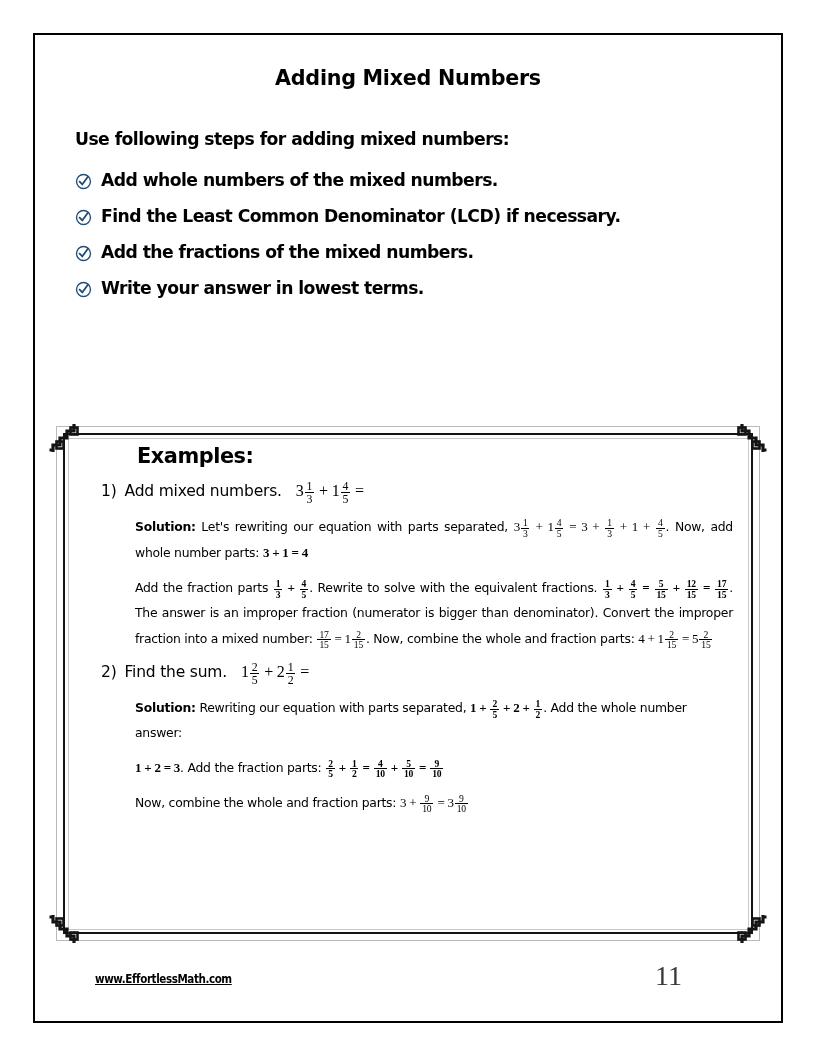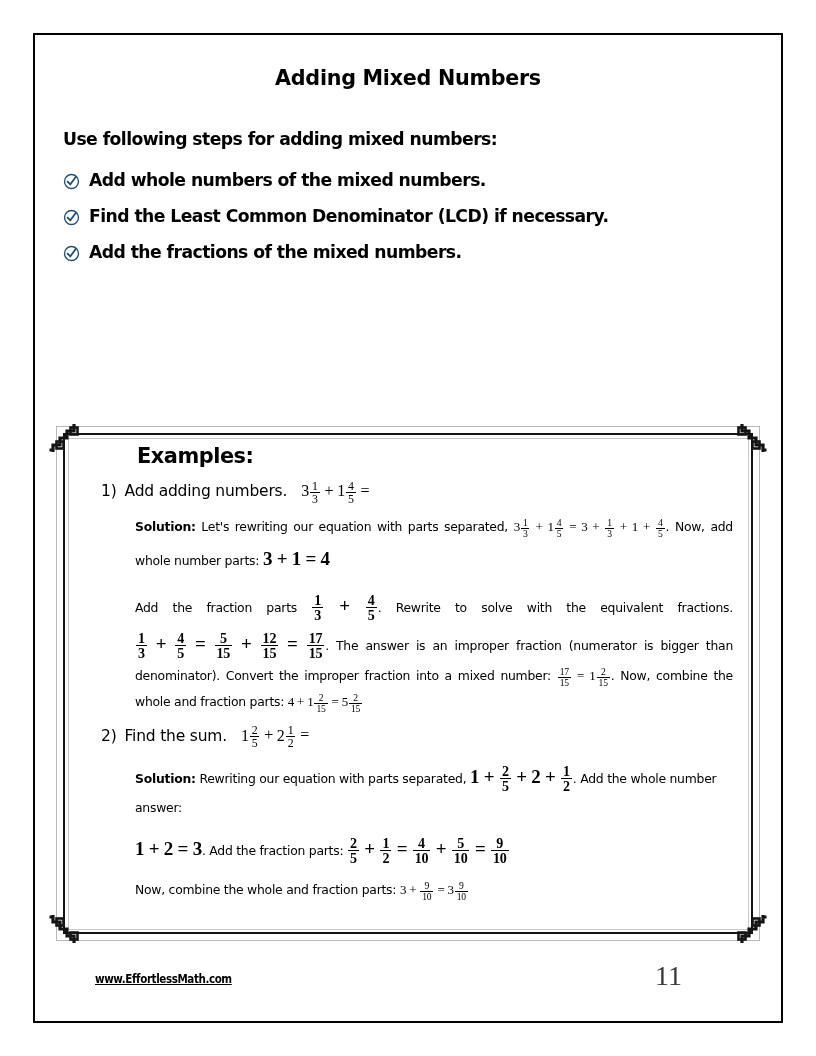--- a/index.html
+++ b/index.html
@@ -39,21 +39,21 @@
     font-family: "DejaVu Sans", sans-serif;
     font-weight: bold;
     font-size: 22px;
     letter-spacing: -0.3px;
     transform: scaleX(0.94);
   }
 
   
   #steps-block {
     position: absolute;
-    left: 63px;
+    left: 75px;
     top: 128px;
     width: 640px;
   }
   .intro-line {
     font-family: "DejaVu Sans", sans-serif;
     font-size: 18.5px;
     font-weight: 600;
     letter-spacing: -0.6px;
     transform: scaleX(0.93);
     transform-origin: left center;
@@ -157,21 +157,21 @@
     font-size: 12.4px;
     line-height: 2.0;
     text-align: justify;
     letter-spacing: -0.25px;
     margin: 0 0 9px 0;
   }
   .sol-para.nojust { text-align: left; }
   .sol-label { font-weight: bold; }
 
   
-  .m { font-family: "Liberation Serif", serif; font-size: 19px; font-weight: 600; white-space: nowrap; }
+  .m { font-family: "Liberation Serif", serif; font-size: 13px; font-weight: 600; white-space: nowrap; }
   .m.big { font-size: 13px; font-weight: normal; }
   .frac {
     display: inline-block;
     vertical-align: -0.42em;
     text-align: center;
     line-height: 1.02;
     margin: 0 1px;
     font-family: "Liberation Serif", serif;
   }
   .frac .num { display: block; font-size: 0.74em; padding: 0 2px; }
@@ -236,20 +236,29 @@
     <span class="check-icon">
       <svg viewBox="0 0 20 20" width="17" height="17">
         <circle cx="10" cy="10" r="8.2" fill="none" stroke="#1F4E79" stroke-width="1.6"></circle>
         <path d="M5.5 10.2 L8.6 13.4 L15.2 4.4" fill="none" stroke="#1F4E79" stroke-width="2.1" stroke-linecap="square"></path>
       </svg>
     </span>
     <span class="step-text">Add the fractions of the mixed numbers.</span>
   </div>
 
 
+  <div class="step-row">
+    <span class="check-icon">
+      <svg viewBox="0 0 20 20" width="17" height="17">
+        <circle cx="10" cy="10" r="8.2" fill="none" stroke="#1F4E79" stroke-width="1.6"></circle>
+        <path d="M5.5 10.2 L8.6 13.4 L15.2 4.4" fill="none" stroke="#1F4E79" stroke-width="2.1" stroke-linecap="square"></path>
+      </svg>
+    </span>
+    <span class="step-text">Write your answer in lowest terms.</span>
+  </div>
 
 </div>
 
 <div id="examples-frame">
   <div class="frame-gray"></div>
   <div class="frame-black"></div>
   <div class="frame-thin"></div>
 
   <span class="corner-orn corner-tl">
     <svg viewBox="0 0 46 46" width="46" height="46">
@@ -288,21 +297,21 @@
     </svg>
   </span>
 
   <div id="examples-content">
 
     <div id="examples-heading">Examples:</div>
 
     <div class="problem">
       <div class="prob-head">
         <span class="prob-num">1)</span>
-        <span class="prob-stmt">Add adding numbers.</span>
+        <span class="prob-stmt">Add mixed numbers.</span>
         <span class="prob-expr">
           <span class="mixed"><span class="whole">3</span><span class="frac"><span class="num">1</span><span class="den">3</span></span></span>
           +
           <span class="mixed"><span class="whole">1</span><span class="frac"><span class="num">4</span><span class="den">5</span></span></span>
           =
         </span>
       </div>
 
       <div class="solution-block">
 

